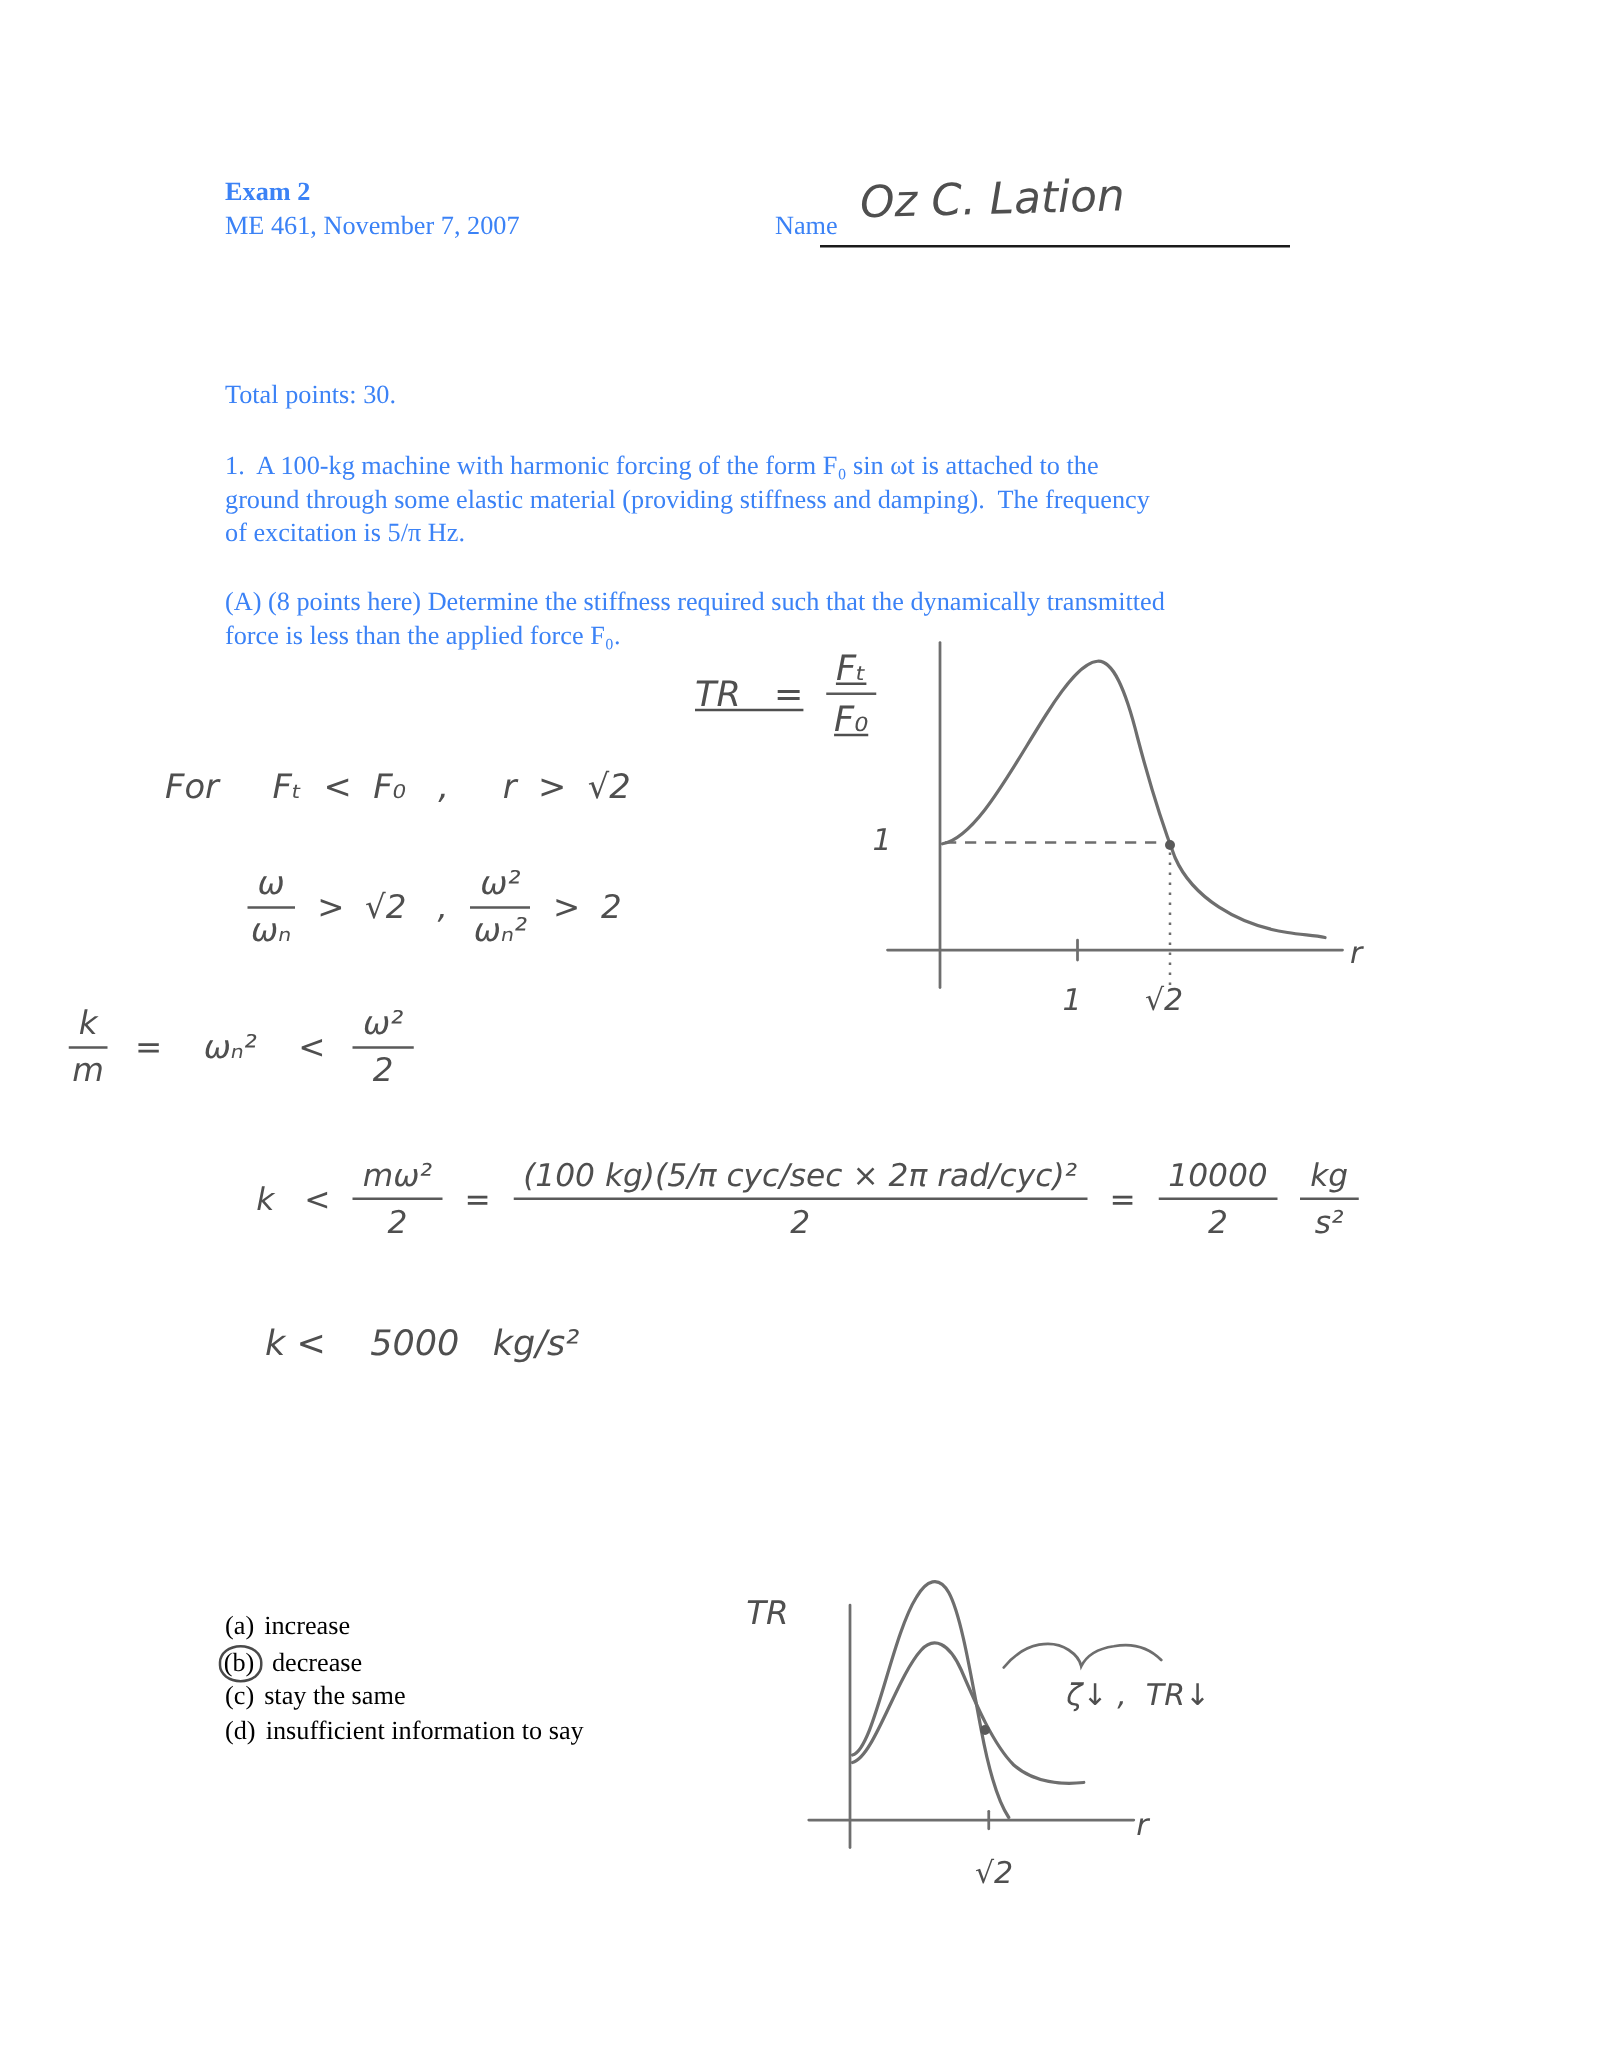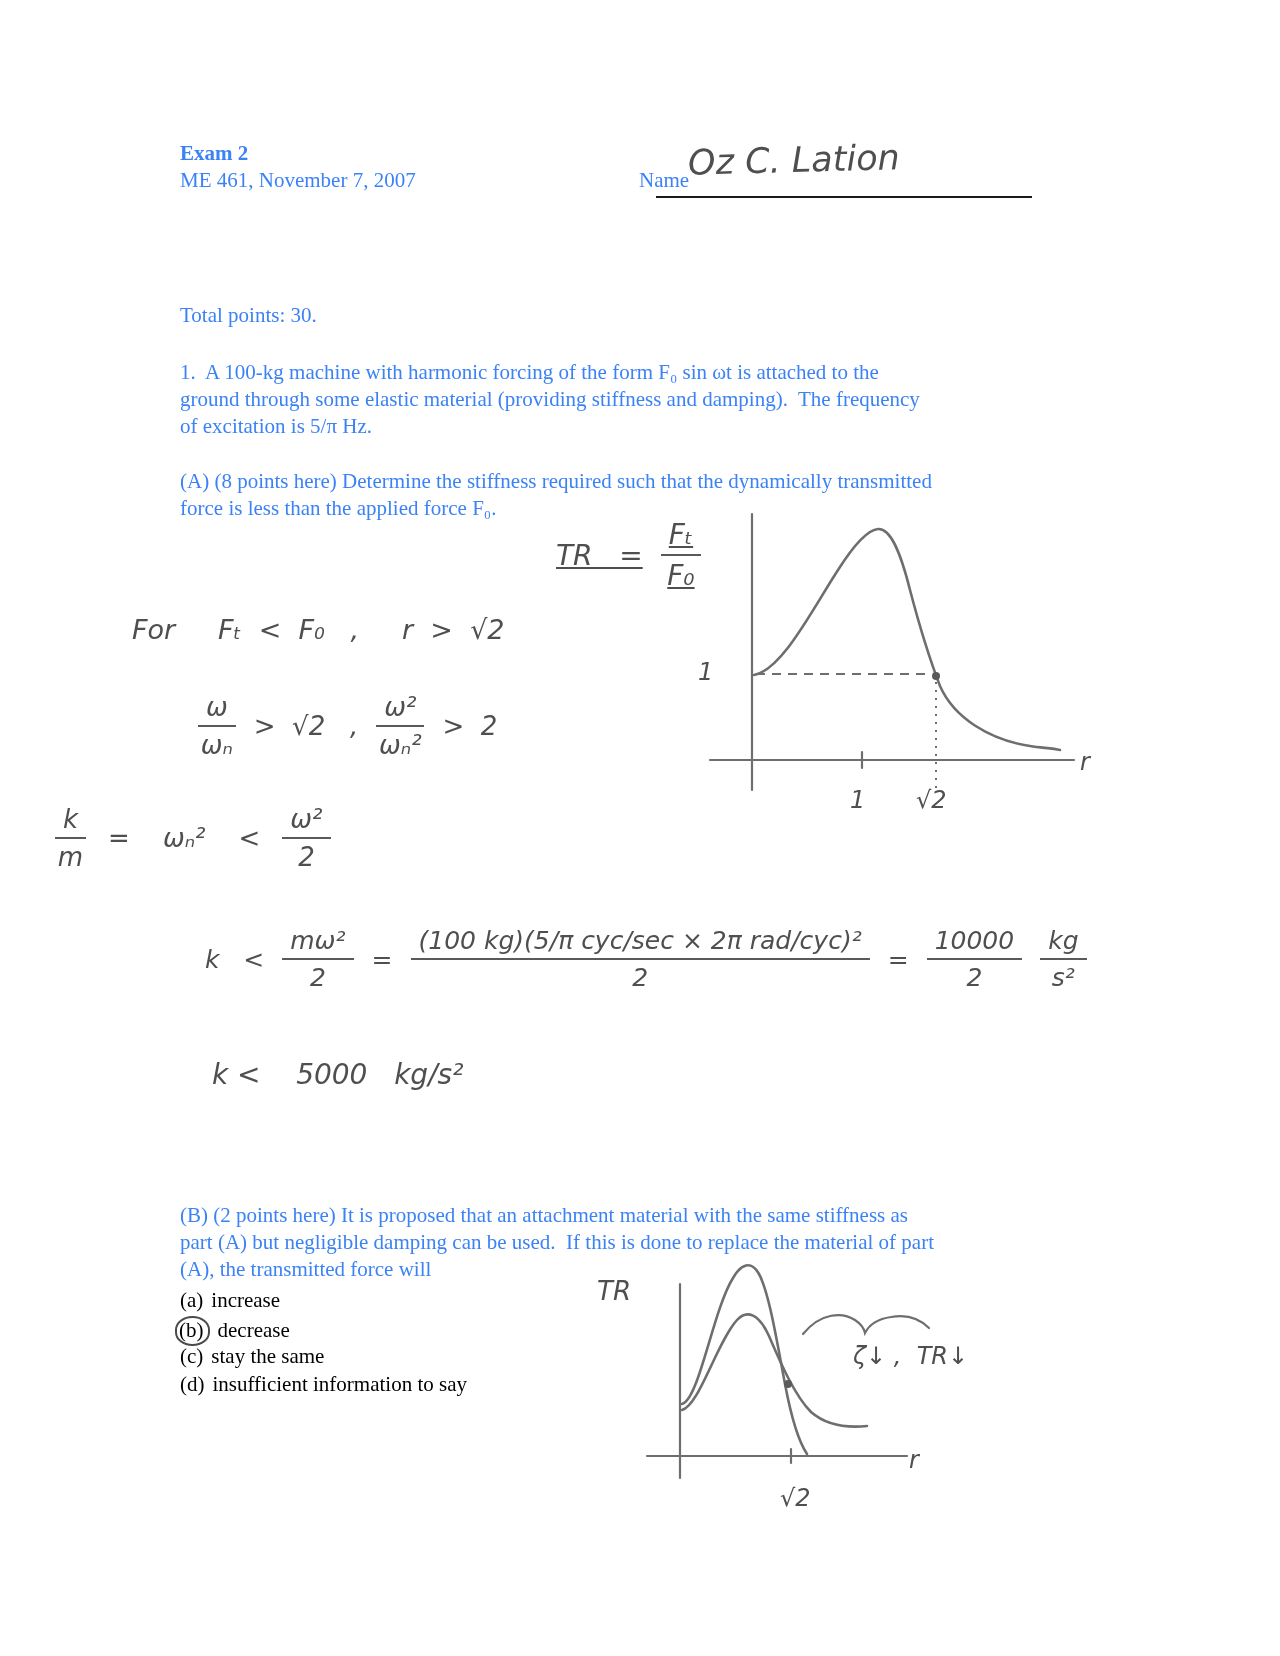--- a/index.html
+++ b/index.html
@@ -41,21 +41,21 @@
   svg path, svg line, svg circle { vector-effect: non-scaling-stroke; }
 </style>
 </head>
 <body>
 
 <div class="page">
 
   <div class="abs typed bold" style="left:180px; top:140px;">Exam 2</div>
   <div class="abs typed" style="left:180px; top:167px;">ME 461, November 7, 2007</div>
 
-  <div class="abs typed" style="left:639px; top:167px;">Name</div>
+  <div class="abs typed" style="left:620px; top:167px;">Name</div>
   <div class="abs name-underline" style="left:656px; top:168px; width:376px;"></div>
   <div class="abs hw name-script" style="left:688px; top:140px;">Oz C. Lation</div>
 
   <div class="abs typed" style="left:180px; top:302px;">Total points: 30.</div>
 
   <div class="abs typed par" style="left:180px; top:359px; width:900px;">1.  A 100-kg machine with harmonic forcing of the form F₀ sin ωt is attached to the
 ground through some elastic material (providing stiffness and damping).  The frequency
 of excitation is 5/π Hz.</div>
   <div class="abs typed par" style="left:180px; top:468px; width:910px;">(A) (8 points here) Determine the stiffness required such that the dynamically transmitted
 force is less than the applied force F₀.</div>
@@ -128,23 +128,20 @@
       <span class="den">2</span>
     </span>
     <span class="frac">
       <span class="num">kg</span>
       <span class="den">s²</span>
     </span>
   </div>
 
   <div class="abs hw" style="left:212px; top:1058px; font-size:28px;">k &lt;    5000   kg/s²</div>
 
-  <div class="abs typed par" style="left:180px; top:1202px; width:910px;">(B) (2 points here) It is proposed that an attachment material with the same stiffness as
-part (A) but negligible damping can be used.  If this is done to replace the material of part
-(A), the transmitted force will</div>
 
   <div class="abs options" style="left:180px; top:1288px;">
     <div class="opt-row">
       <span>(a)</span>
       <span>increase</span>
     </div>
     <div class="opt-row">
       <span class="circled">(b)</span>
       <span>decrease</span>
     </div>

